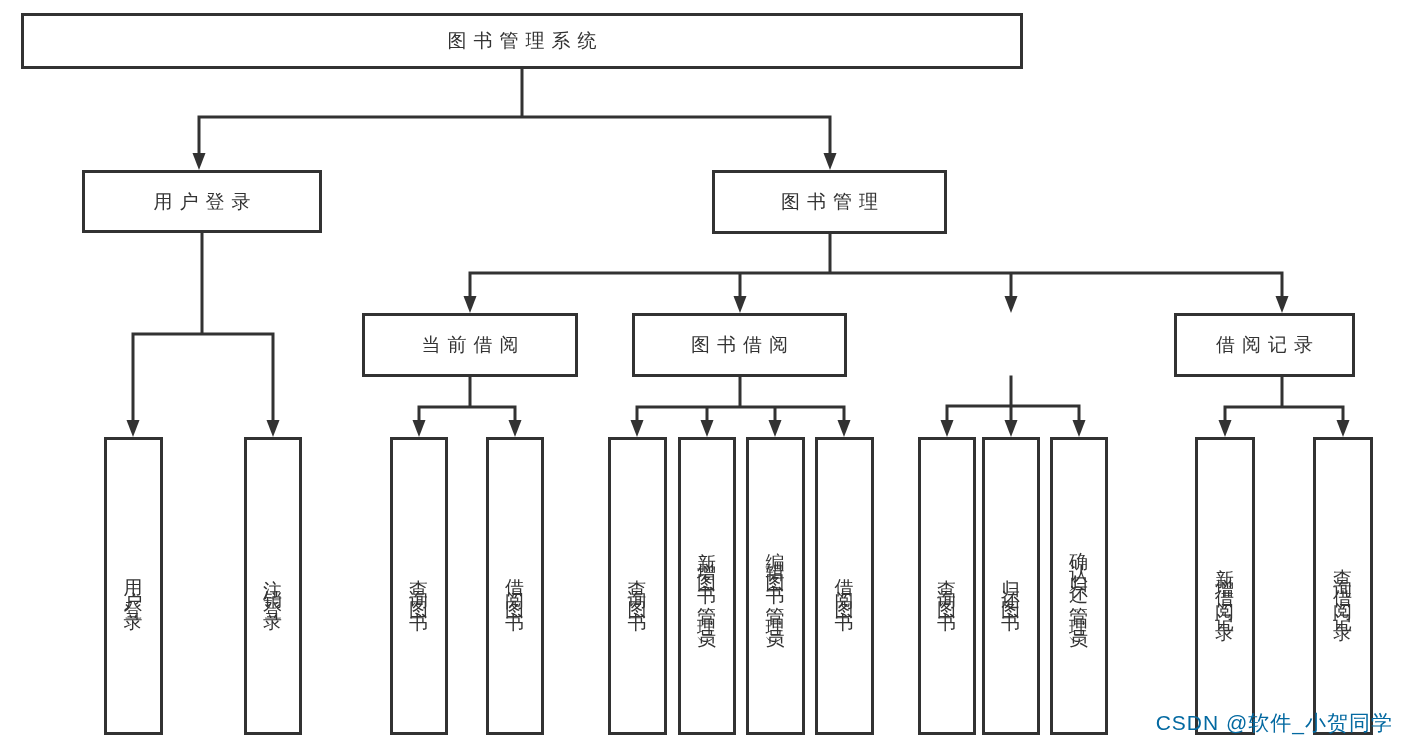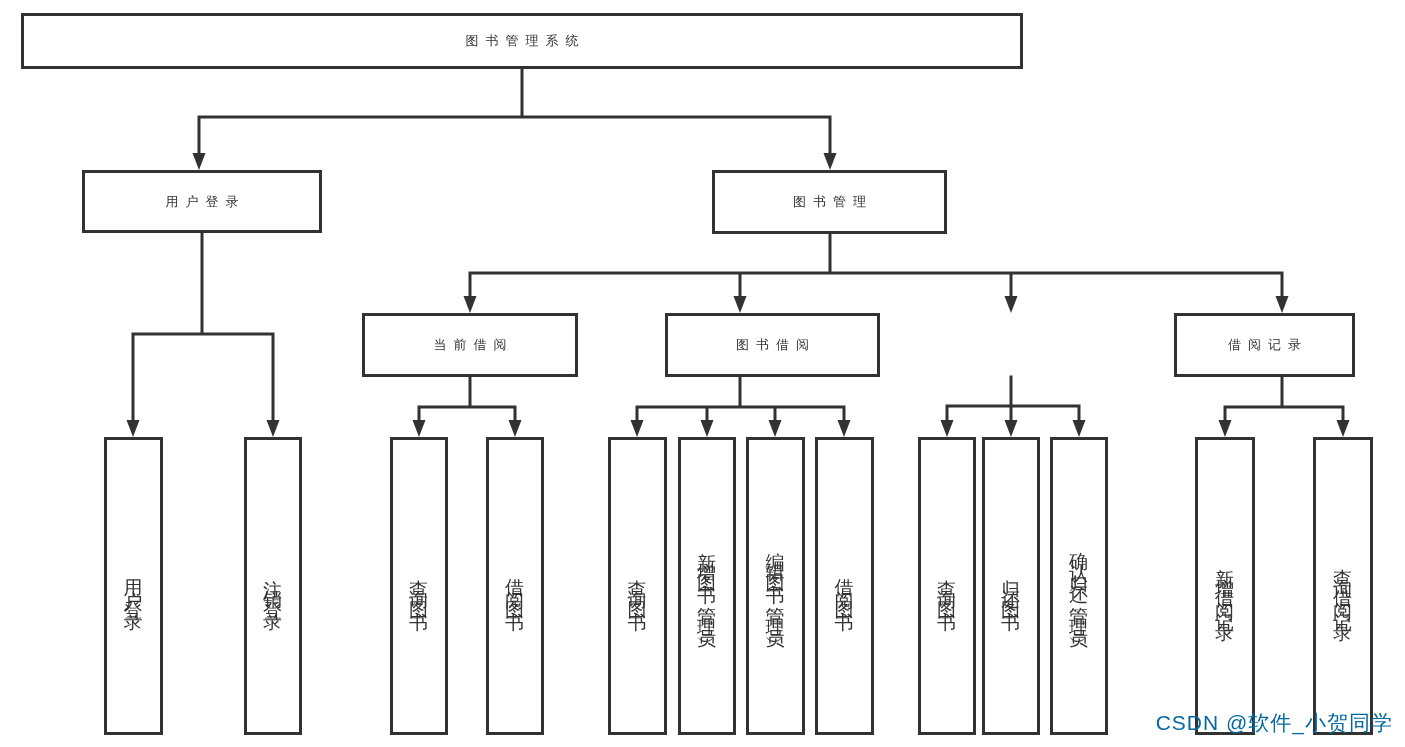--- a/index.html
+++ b/index.html
@@ -23,21 +23,21 @@
   }
   .node {
     position: absolute;
     box-sizing: border-box;
     border: 3px solid #323232;
     background: #ffffff;
     display: flex;
     align-items: center;
     justify-content: center;
     color: #333333;
-    font-size: 13px;
+    font-size: 19px;
     letter-spacing: 7px;
     text-indent: 7px;
     white-space: nowrap;
   }
   .leaf {
     position: absolute;
     box-sizing: border-box;
     border: 3px solid #323232;
     background: #ffffff;
     display: flex;
@@ -101,21 +101,21 @@
       <polygon points="1336.5,420 1349.5,420 1343,437"></polygon>
     </g>
   </svg>
 
   <div class="node" style="left:21px; top:13px; width:1002px; height:56px;">图书管理系统</div>
 
   <div class="node" style="left:82px; top:170px; width:240px; height:63px;">用户登录</div>
   <div class="node" style="left:712px; top:170px; width:235px; height:64px;">图书管理</div>
 
   <div class="node" style="left:362px; top:313px; width:216px; height:64px;">当前借阅</div>
-  <div class="node" style="left:665px; top:313px; width:215px; height:64px;">图书借阅</div>
+  <div class="node" style="left:632px; top:313px; width:215px; height:64px;">图书借阅</div>
   <div class="node" style="left:1174px; top:313px; width:181px; height:64px;">借阅记录</div>
 
   <div class="leaf" style="left:104px; top:437px; width:59px; height:298px;">
     <span class="vtext">用户登录</span>
   </div>
   <div class="leaf" style="left:244px; top:437px; width:58px; height:298px;">
     <span class="vtext">注销登录</span>
   </div>
 
   <div class="leaf" style="left:390px; top:437px; width:58px; height:298px;">

